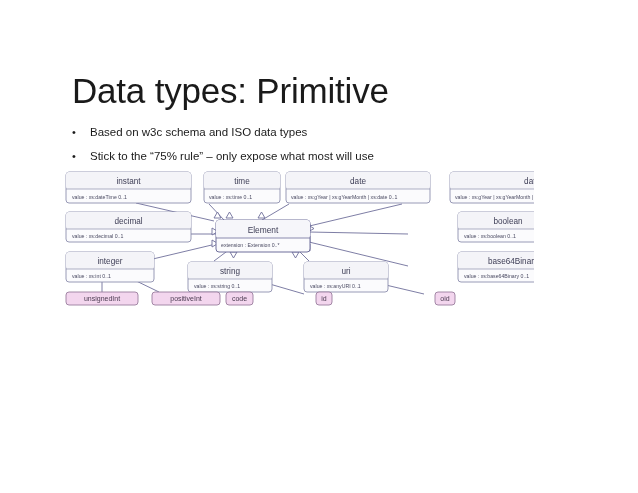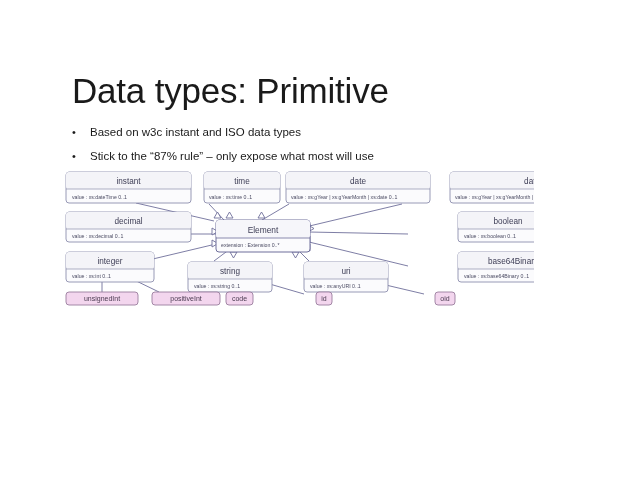--- a/index.html
+++ b/index.html
@@ -58,25 +58,25 @@
 </head>
 <body>
 
 <div class="slide">
 
   <div class="title">Data types: Primitive</div>
 
   <div class="bullets">
     <div class="bullet">
       <span class="dot">•</span>
-      <span class="btext">Based on w3c instant and ISO data types</span>
+      <span class="btext">Based on w3c schema and ISO data types</span>
     </div>
     <div class="bullet">
       <span class="dot">•</span>
-      <span class="btext">Stick to the “87% rule” – only expose what most will use</span>
+      <span class="btext">Stick to the “75% rule” – only expose what most will use</span>
     </div>
   </div>
 
   <div class="diagram">
     <svg width="470" height="140" viewBox="0 0 470 140" xmlns="http://www.w3.org/2000/svg">
       <defs>
         <g id="tri"></g>
       </defs>
 
       <g fill="none" stroke="#6f6f9b" stroke-width="0.9">

